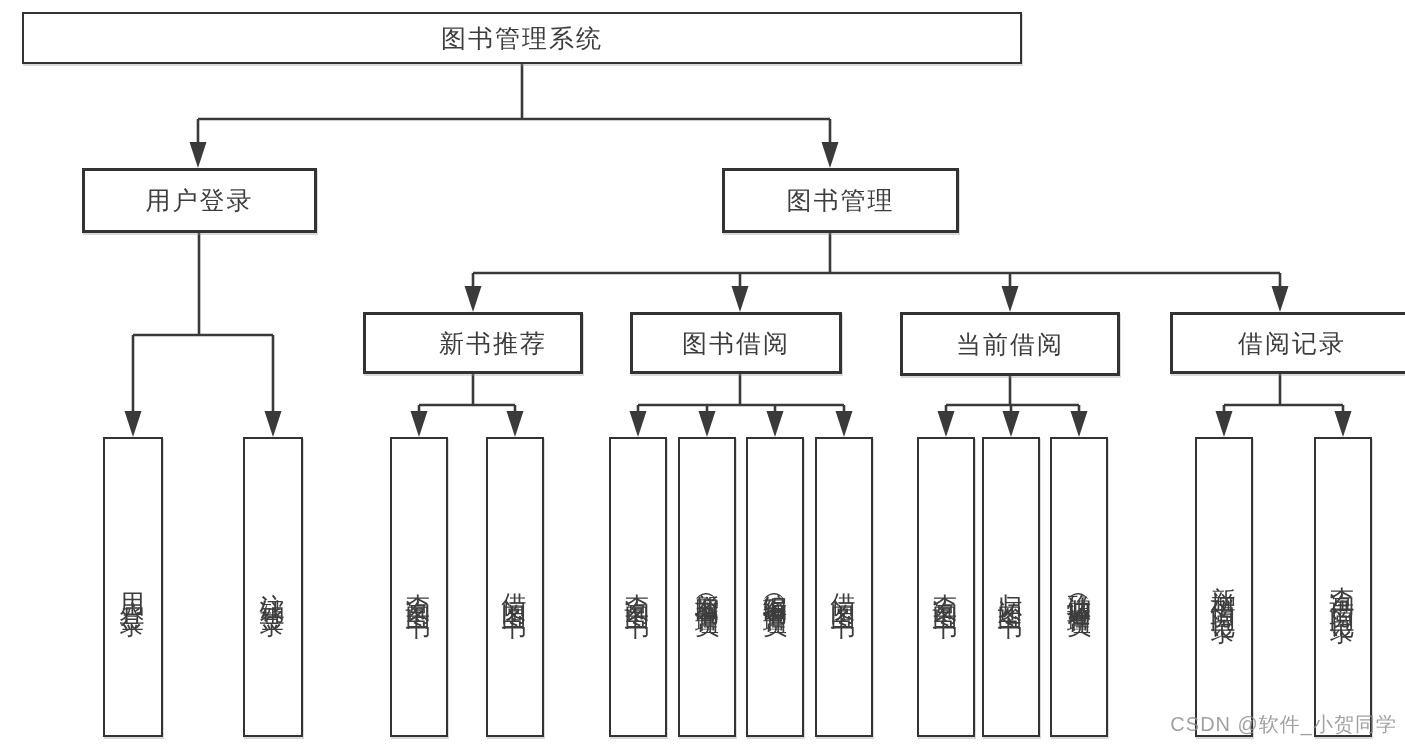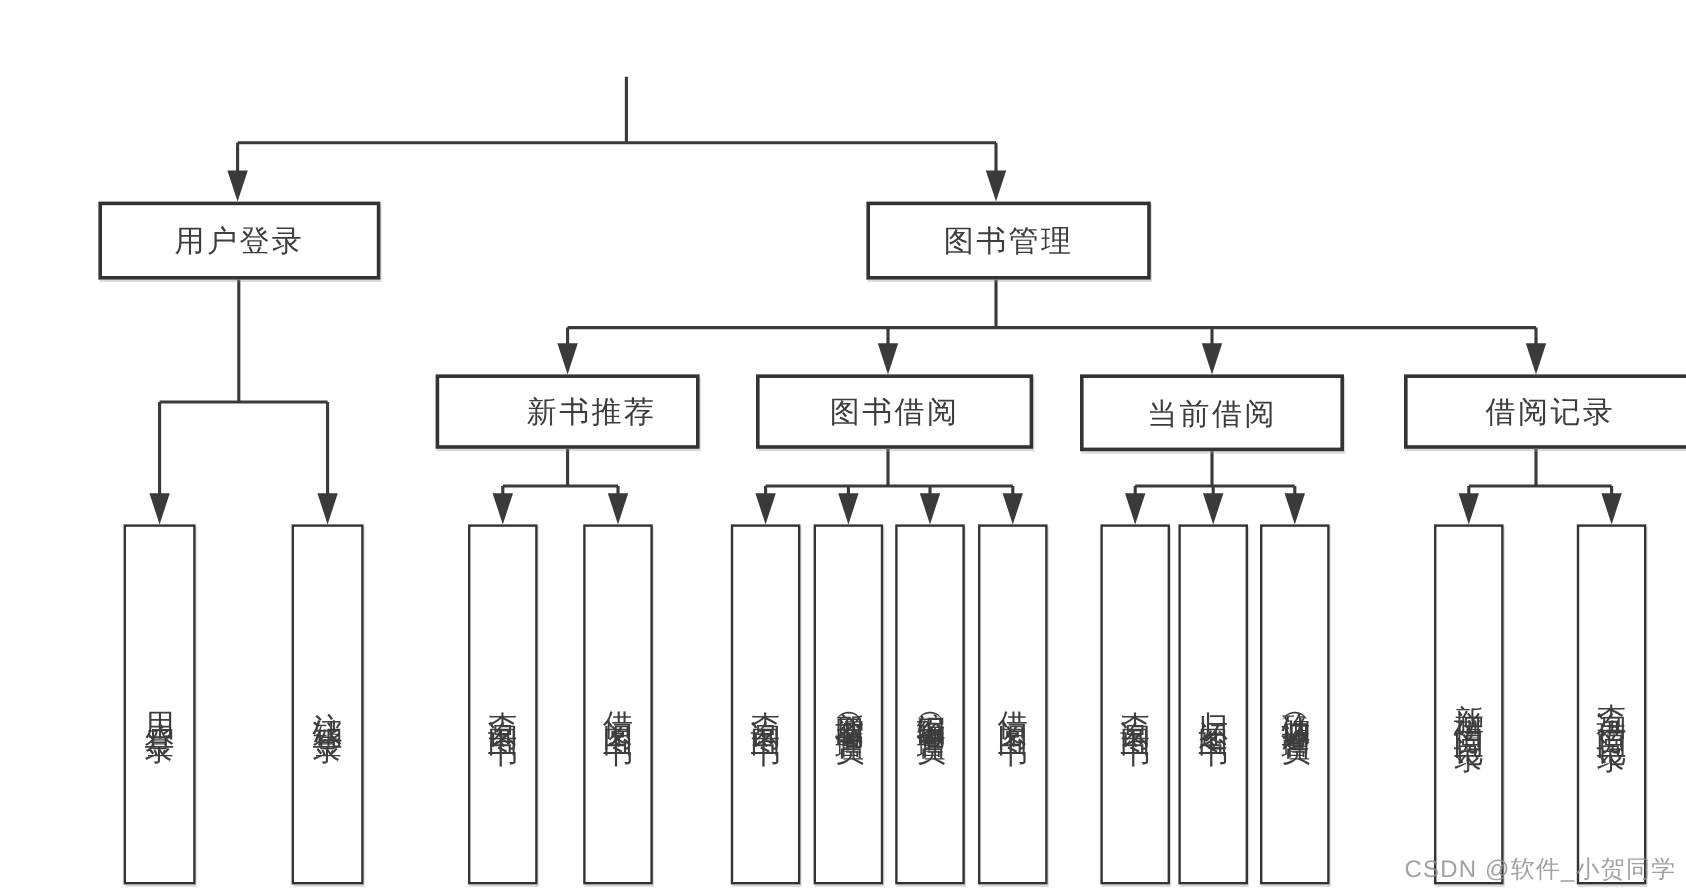--- a/index.html
+++ b/index.html
@@ -83,26 +83,27 @@
       <path d="M766.5 411 L783.5 411 L775 437 Z"></path>
       <path d="M835.5 411 L852.5 411 L844 437 Z"></path>
       <path d="M937.5 411 L954.5 411 L946 437 Z"></path>
       <path d="M1002.5 411 L1019.5 411 L1011 437 Z"></path>
       <path d="M1070.5 411 L1087.5 411 L1079 437 Z"></path>
       <path d="M1215.5 411 L1232.5 411 L1224 437 Z"></path>
       <path d="M1334.5 411 L1351.5 411 L1343 437 Z"></path>
     </g>
   </svg>
 
+  <div class="box h-box root-box" style="left:22px; top:12px; width:1000px; height:52px;">图书管理系统</div>
 
   <div class="box h-box" style="left:82px; top:168px; width:235px; height:65px;">用户登录</div>
   <div class="box h-box" style="left:710px; top:168px; width:237px; height:65px;margin-left:12px;">图书管理</div>
 
   <div class="box h-box" style="left:363px; top:312px; width:220px; height:62px;padding-left:40px;">新书推荐</div>
-  <div class="box h-box" style="left:630px; top:312px; width:231px; height:62px;text-align:right;">图书借阅</div>
+  <div class="box h-box" style="left:630px; top:312px; width:212px; height:62px;text-align:right;">图书借阅</div>
   <div class="box h-box" style="left:900px; top:312px; width:220px; height:64px;">当前借阅</div>
   <div class="box h-box" style="left:1170px; top:312px; width:244px; height:62px;">借阅记录</div>
 
   <div class="box v-box" style="left:103px; top:437px; width:60px; height:300px;">用户登录</div>
   <div class="box v-box" style="left:243px; top:437px; width:60px; height:300px;">注销登录</div>
 
   <div class="box v-box" style="left:390px; top:437px; width:58px; height:300px;">查询图书</div>
   <div class="box v-box" style="left:486px; top:437px; width:58px; height:300px;">借阅图书</div>
 
   <div class="box v-box" style="left:609px; top:437px; width:58px; height:300px;">查询图书</div>

